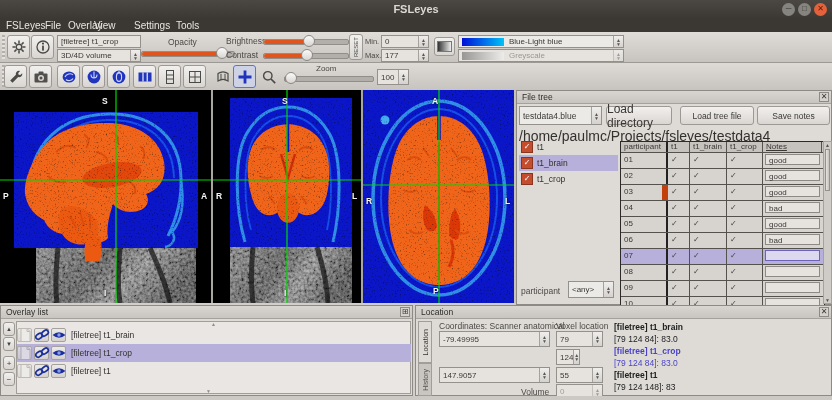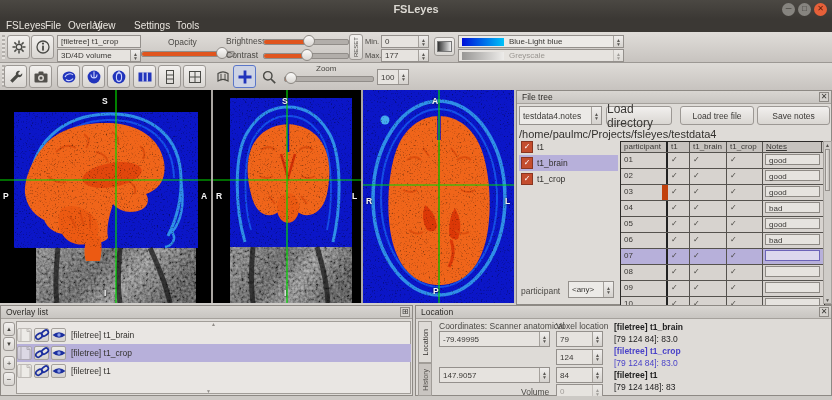--- a/index.html
+++ b/index.html
@@ -331,27 +331,27 @@
     <span class="orient" style="left:505px;top:106px">L</span>
     <span class="orient" style="left:433px;top:196px">P</span>
   </div>
 
   <div class="abs panel" style="left:516px;top:90px;width:316px;height:215px">
     <div class="abs ptitle">
       <span>File tree</span>
       <div class="abs pclose" style="right:2px;top:1px">✕</div>
     </div>
     <div class="abs sunken" style="left:2px;top:15px;width:83px;height:19px;padding-right:0;background:#eceae7">
-      <span style="flex:1;font-size:8.5px">testdata4.notes</span>
+      <span style="flex:1;font-size:8.5px">testdata4.blue</span>
         <span class="spin">▲<br>▼</span>
       </div>
     <div class="abs btn" style="left:89px;top:15px;width:66px;height:19px;font-size:12px;color:#3a3835">Load directory</div>
     <div class="abs btn" style="left:240px;top:15px;width:73px;height:19px;font-size:8.5px;color:#3a3835">Save notes</div>
     <div class="abs btn" style="left:163px;top:15px;width:74px;height:19px;font-size:8.5px;color:#3a3835">Load tree file</div>
-    <div class="abs lbl" style="left:2px;top:37px;font-size:11px;color:#33312e">/home/paulmc/Projects/fsleyes/testdata4</div>
+    <div class="abs lbl" style="left:2px;top:37px;font-size:14px;color:#33312e">/home/paulmc/Projects/fsleyes/testdata4</div>
     <div class="abs" style="left:2px;top:48px;width:99px" id="ft-files">
         <div style="display:flex;align-items:center;gap:4px;height:16px;padding-left:2px;">
    <span style="width:10px;height:10px;background:#c44d2e;border:1px solid #8a3520;color:#fff;font-size:8px;line-height:10px;text-align:center">✓</span>
    <span style="font-size:8.5px;color:#33312e">t1</span>
         </div>
         <div style="display:flex;align-items:center;gap:4px;height:16px;padding-left:2px;background:#b7b0da;">
    <span style="width:10px;height:10px;background:#c44d2e;border:1px solid #8a3520;color:#fff;font-size:8px;line-height:10px;text-align:center">✓</span>
    <span style="font-size:8.5px;color:#33312e">t1_brain</span>
         </div>
         <div style="display:flex;align-items:center;gap:4px;height:16px;padding-left:2px;">
@@ -595,26 +595,26 @@
       </div>
     <div class="abs sunken" style="left:23px;top:61px;width:111px;height:16px;padding-right:0">
         <span style="flex:1">147.9057</span>
         <span class="spin">▲<br>▼</span>
       </div>
 
     <div class="abs sunken" style="left:140px;top:25px;width:47px;height:16px;padding-right:0">
         <span style="flex:1">79</span>
         <span class="spin">▲<br>▼</span>
       </div>
-    <div class="abs sunken" style="left:140px;top:43px;width:47px;height:16px;padding-right:0">
+    <div class="abs sunken" style="left:140px;top:43px;width:24px;height:16px;padding-right:0">
         <span style="flex:1">124</span>
         <span class="spin">▲<br>▼</span>
       </div>
     <div class="abs sunken" style="left:140px;top:61px;width:47px;height:16px;padding-right:0">
-        <span style="flex:1">84</span>
+        <span style="flex:1">55</span>
         <span class="spin">▲<br>▼</span>
       </div>
 
     <div class="abs lbl" style="left:105px;top:81px">Volume</div>
     <div class="abs sunken" style="left:140px;top:78px;width:47px;height:15px;padding-right:0;color:#a09c98">
         <span style="flex:1">0</span>
         <span class="spin" style="opacity:.5">▲<br>▼</span>
       </div>
 
     <div class="abs" style="left:198px;top:15px;width:214px;height:76px;overflow:hidden" id="loc-info">

